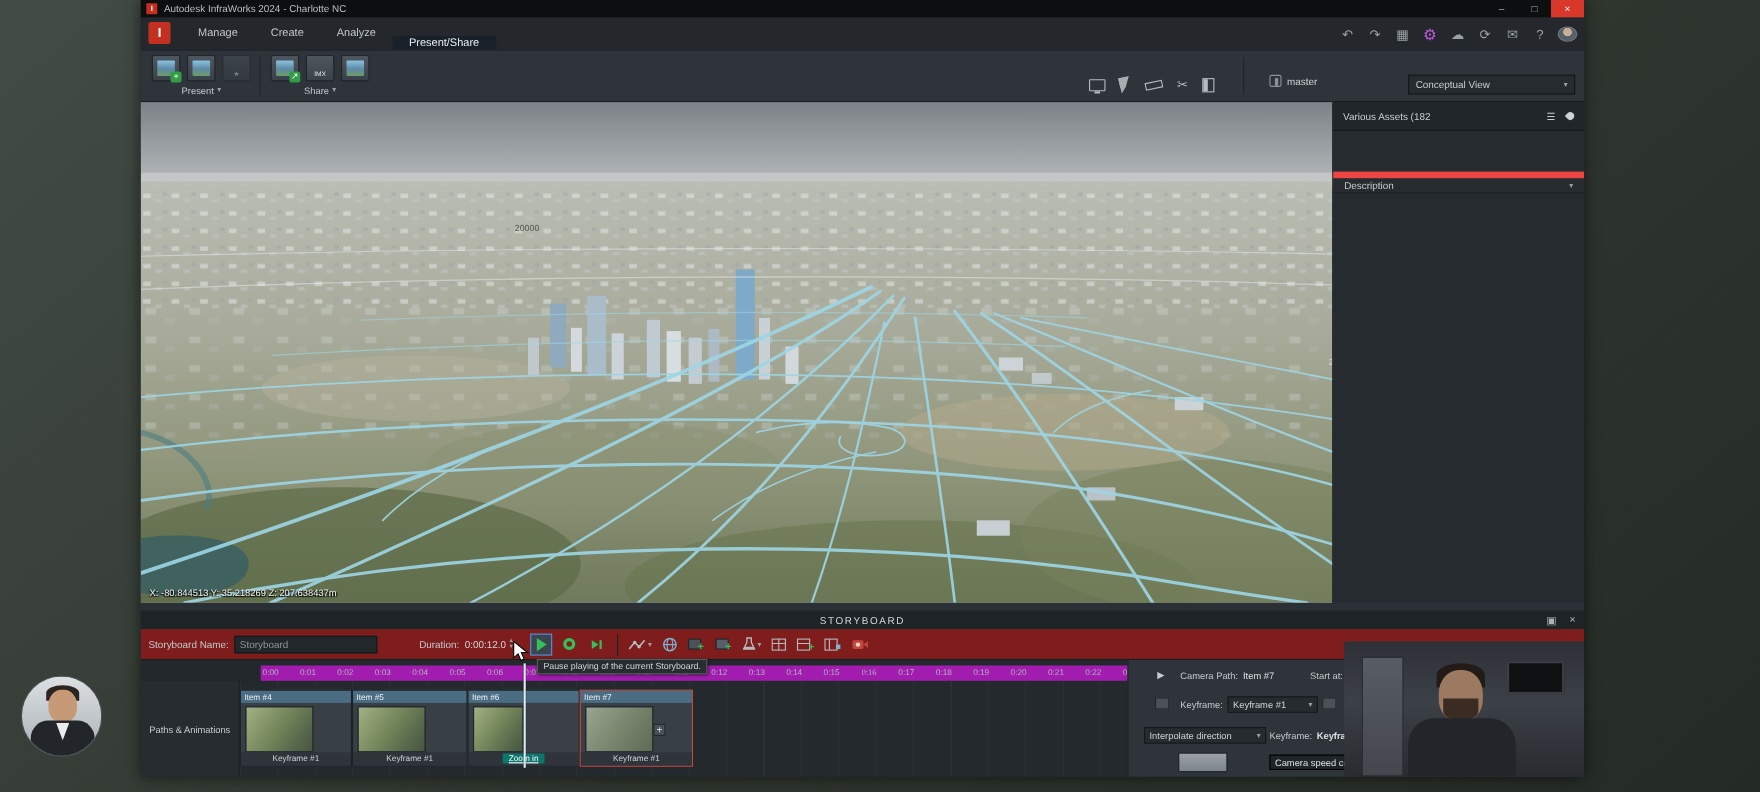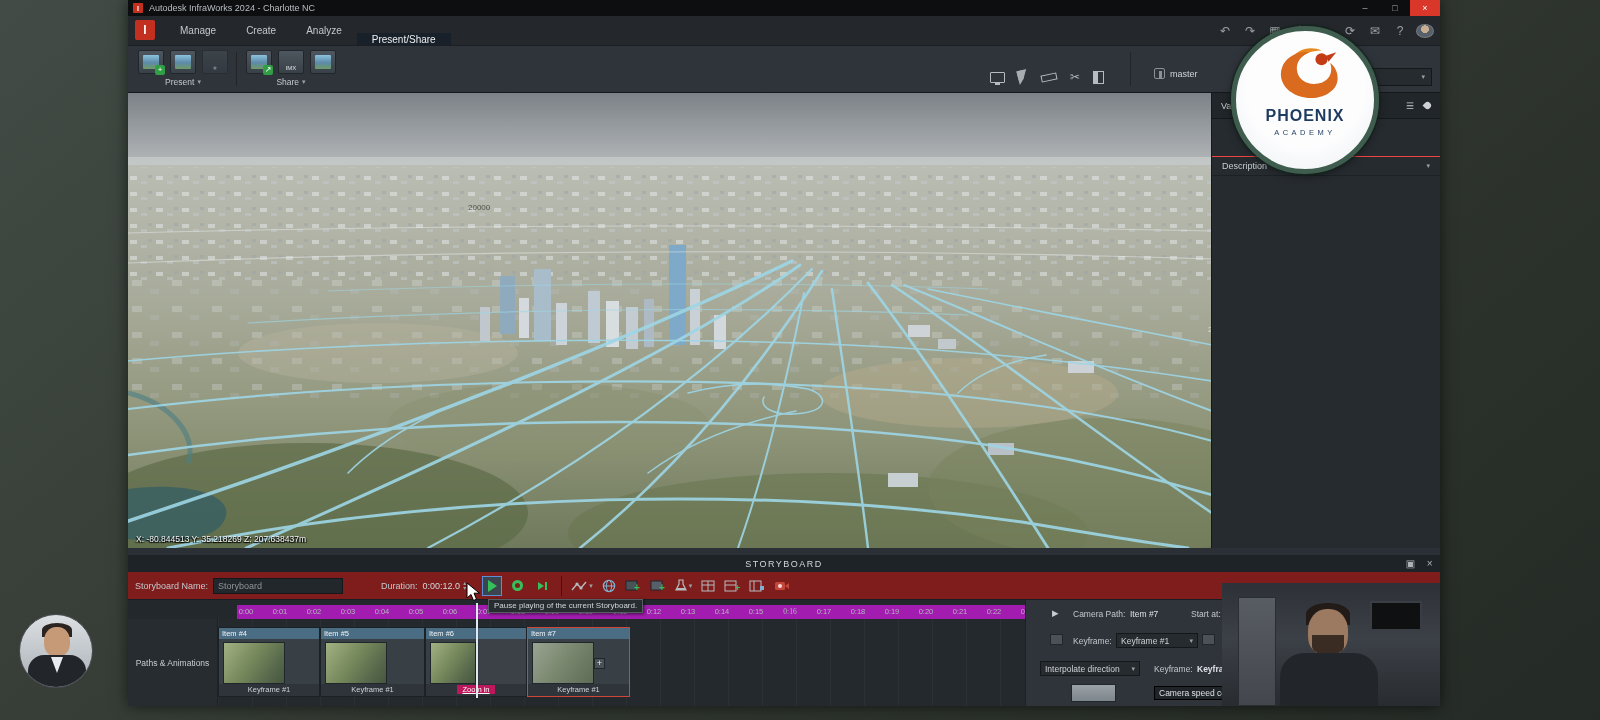--- a/index.html
+++ b/index.html
@@ -78,21 +78,21 @@
   
   .right-panel { position:absolute; left:1084px; top:93px; width:228px; height:455px;
     background:#262b30; }
   .rp-header { height:26px; display:flex; align-items:center; gap:10px; padding:0 9px;
     background:#21262b; border-bottom:1px solid #15181b; color:#c7ccd0; font-size:9px; }
   .rp-title { flex:1; white-space:nowrap; overflow:hidden; }
   .pin-icon { width:7px; height:7px; background:#cfd3d6; border-radius:50% 50% 50% 0;
     transform:rotate(45deg); }
   .rp-row { position:absolute; left:0; top:63px; width:100%; height:20px; display:flex;
     align-items:center; justify-content:space-between; padding:0 10px; color:#c7ccd0;
-    font-size:9px; border-top:1px solid #ef4444; border-bottom:1px solid #1c2125; }
+    font-size:9px; border-top:6px solid #ef4444; border-bottom:1px solid #1c2125; }
 
   
   .phoenix { position:absolute; left:1103px; top:26px; width:148px; height:148px; border-radius:50%;
     background:radial-gradient(circle at 50% 42%, #fdfdfe 55%, #e9edf0);
     border:5px solid #3f5d4e; box-shadow:0 0 0 2px rgba(15,35,25,.45), 0 2px 8px rgba(0,0,0,.4);
     z-index:25; display:flex; flex-direction:column; align-items:center; justify-content:flex-start;
     padding-top:12px; }
   .phx-name { color:#1d3a5f; font-weight:bold; font-size:16px; letter-spacing:1px; margin-top:2px; }
   .phx-sub { color:#1d3a5f; font-size:7.5px; letter-spacing:3.5px; margin-top:3px; }
 
@@ -136,21 +136,21 @@
   .tl-item { position:absolute; top:8px; height:70px; background:#383f45; border:1px solid #1c2125; }
   .tl-item.selected { border:1px solid #cf4638; }
   .tl-head { height:11px; background:#4b6d84; color:#eef2f5; font-size:7.5px; line-height:11px;
     padding-left:3px; white-space:nowrap; overflow:hidden; }
   .thumb { position:absolute; left:4px; top:14px; width:62px; height:42px; border:1px solid #20262b;
     background:linear-gradient(125deg,#a3b184 0%,#76895c 45%,#55664a 80%,#47573f 100%); }
   .thumb.gray { background:linear-gradient(125deg,#9aa492 0%,#7d8a72 45%,#5e6b55 100%); }
   .tl-extra { position:absolute; left:52px; top:11px; right:1px; bottom:12px; background:#3b4147; }
   .tl-foot { position:absolute; left:0; right:0; bottom:0; height:12px; background:#2e343a;
     text-align:center; font-size:7.5px; line-height:12px; color:#ced3d7; }
-  .tl-foot .sel { background:#be185d; color:#fff; padding:0 5px;text-decoration:underline; }
+  .tl-foot .sel { background:#0f766e; color:#fff; padding:0 5px;text-decoration:underline; }
   .plus-btn { position:absolute; left:66px; top:30px; width:11px; height:11px; background:#4a5258;
     border:1px solid #20262b; color:#e8eaec; font-size:9px; line-height:9px; text-align:center; }
   .playhead { position:absolute; left:348px; top:3px; width:2px; height:95px; background:#dfe9f2;
     box-shadow:0 0 1px #000; z-index:5; }
 
   
   .cam-panel { position:absolute; left:897px; top:600px; width:415px; height:106px; background:#2e343a;
     border-left:1px solid #1c2125; color:#c3c8cc; font-size:8.5px; }
   .cp { position:absolute; white-space:nowrap; }
   .cp-dd { background:#262b30; border:1px solid #15181b; height:15px; display:flex; align-items:center;
@@ -371,30 +371,20 @@
       <span class="rp-title">Various Assets (182</span>
       <span>☰</span>
       <span class="pin-icon"></span>
     </div>
     <div class="rp-row">
       <span>Description</span>
       <span class="caret">▾</span>
     </div>
   </div>
 
-  <div class="phoenix">
-    <svg width="120" height="62" viewBox="0 0 138 70">
-      <path d="M52,20 C58,6 76,2 88,8 C76,8 66,12 60,22 Z" fill="#e8891f"></path>
-      <path d="M69,62 C46,58 36,40 44,24 C50,14 62,8 74,10 C64,14 58,22 60,32 C62,42 72,48 84,46 C96,44 102,34 98,22 C108,30 110,46 100,54 C92,62 78,64 69,62 Z" fill="#d96a1e"></path>
-      <circle cx="88" cy="18" r="7" fill="#c43c16"></circle>
-      <path d="M93,14 L105,10 L96,21 Z" fill="#c43c16"></path>
-    </svg>
-    <div class="phx-name">PHOENIX</div>
-    <div class="phx-sub">ACADEMY</div>
-  </div>
 
   <div class="sb-titlebar">
     <span>STORYBOARD</span>
     <span class="sb-title-icons">
       <span>▣</span>
       <span>×</span>
     </span>
   </div>
 
   <div class="sb-controls">
@@ -543,21 +533,21 @@
     <span class="cp" style="left:165px; top:9px;">Start at:</span>
 
     <span class="cp cp-ic" style="left:24px; top:34px;"></span>
     <span class="cp" style="left:47px; top:36px;">Keyframe:</span>
     <span class="cp cp-dd" style="left:90px; top:33px; width:82px;">
       <span>Keyframe #1</span>
       <span class="caret">▾</span>
     </span>
     <span class="cp cp-ic" style="left:176px; top:34px;"></span>
 
-    <span class="cp cp-dd" style="left:14px; top:61px; width:100px;">
+    <span class="cp cp-dd" style="left:14px; top:61px; width:111px;">
       <span>Interpolate direction</span>
       <span class="caret">▾</span>
     </span>
     <span class="cp" style="left:128px; top:64px;">Keyframe:</span>
     <span class="cp" style="left:171px; top:64px; color:#dde1e4;font-weight:bold;">Keyfra</span>
 
     <span class="cp cp-thumb" style="left:45px; top:84px;"></span>
     <span class="cp cp-chip" style="left:128px; top:86px;">Camera speed contr</span>
   </div>
 

